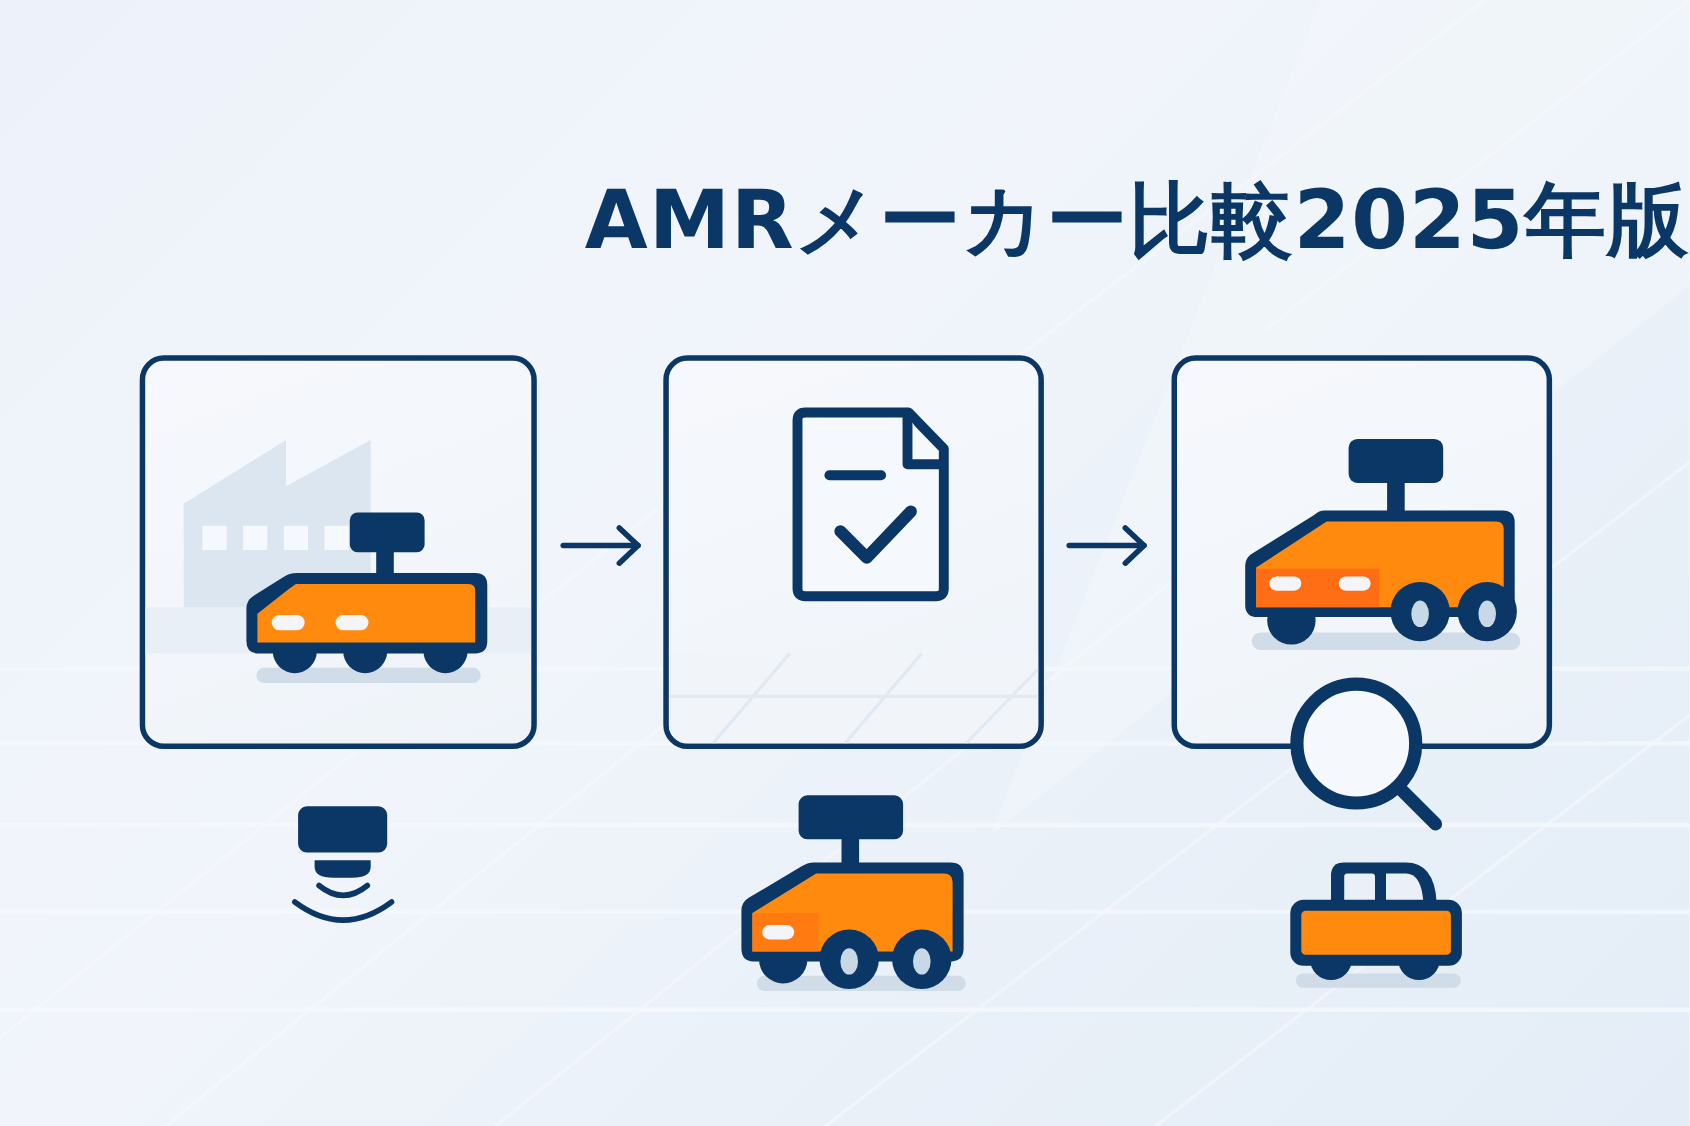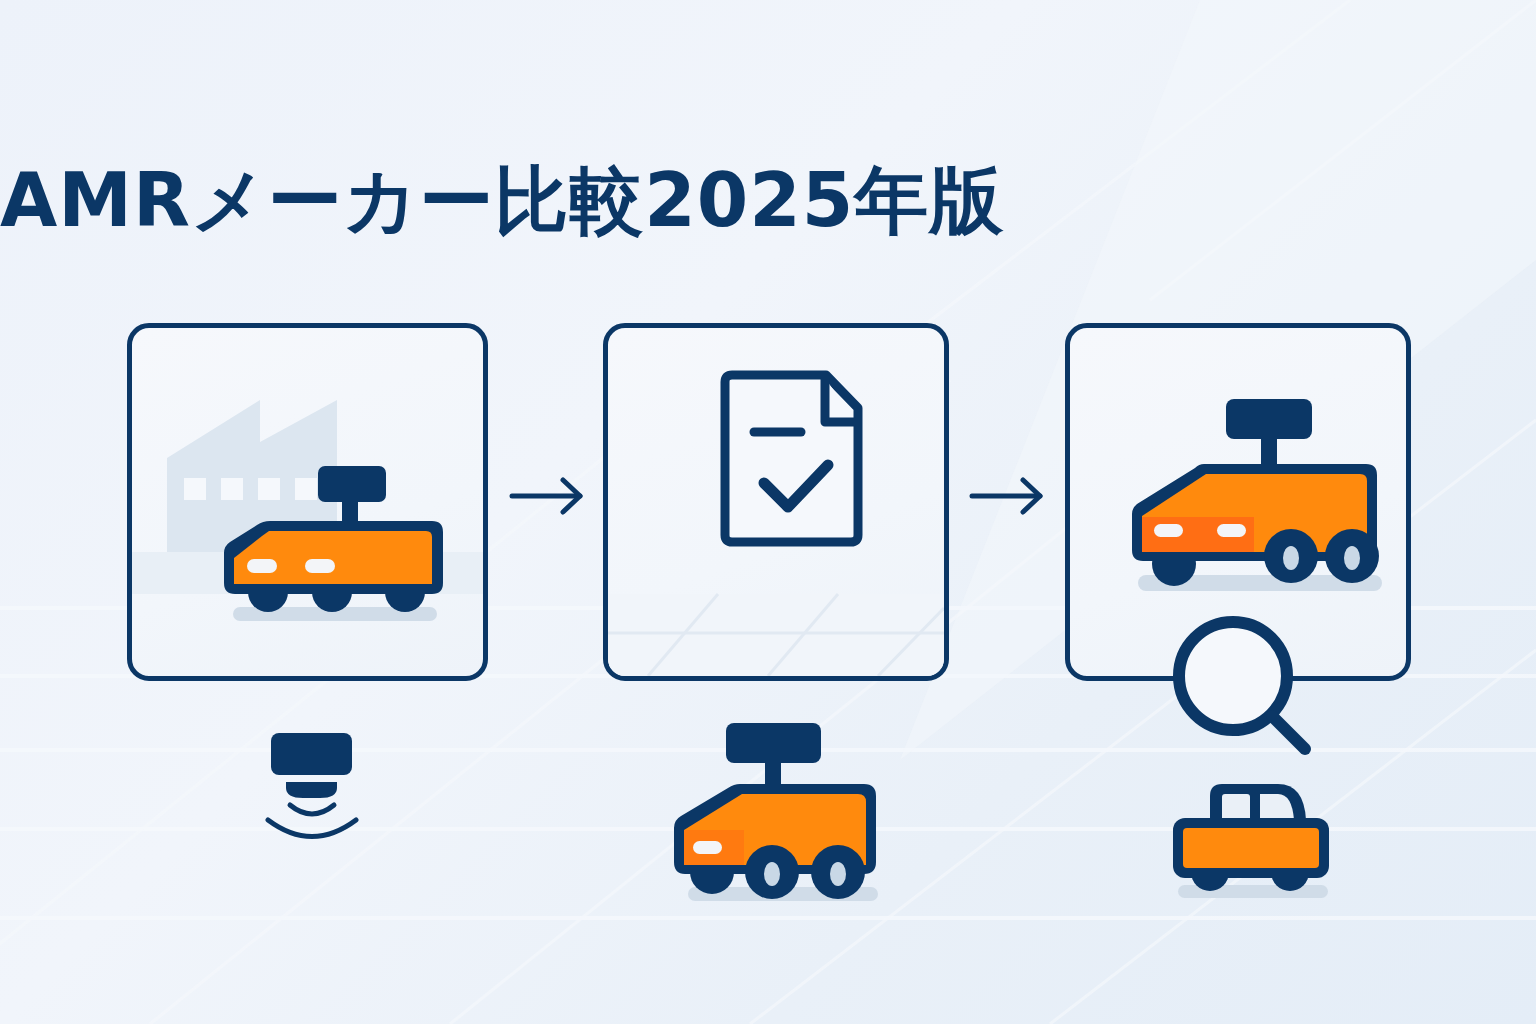--- a/index.html
+++ b/index.html
@@ -4,21 +4,21 @@
 <style>
   html, body { margin:0; padding:0; }
   body {
     width:1536px; height:1024px; overflow:hidden; position:relative;
     background: linear-gradient(135deg, #edf2fa 0%, #f1f5fb 40%, #e9f0f8 70%, #e4edf7 100%);
     font-family: "DejaVu Sans", "Liberation Sans", sans-serif;
   }
   .bg-svg { position:absolute; left:0; top:0; width:1536px; height:1024px; }
   .title {
     position:absolute; left:0; top:150px; width:1536px; height:100px;
-    text-align:left; color:#0b3766; font-weight:bold; font-size:74px;
+    text-align:right; color:#0b3766; font-weight:bold; font-size:74px;
     line-height:100px; letter-spacing:1px;
     font-family: "DejaVu Sans", "Liberation Sans", sans-serif;
   }
   .panel {
     position:absolute; box-sizing:border-box;
     border:5px solid #0b3766; border-radius:22px;
     background: linear-gradient(160deg, #f6f8fc 0%, #f2f6fb 60%, #eef3f9 100%);
     overflow:hidden;
   }
   .abs { position:absolute; }

